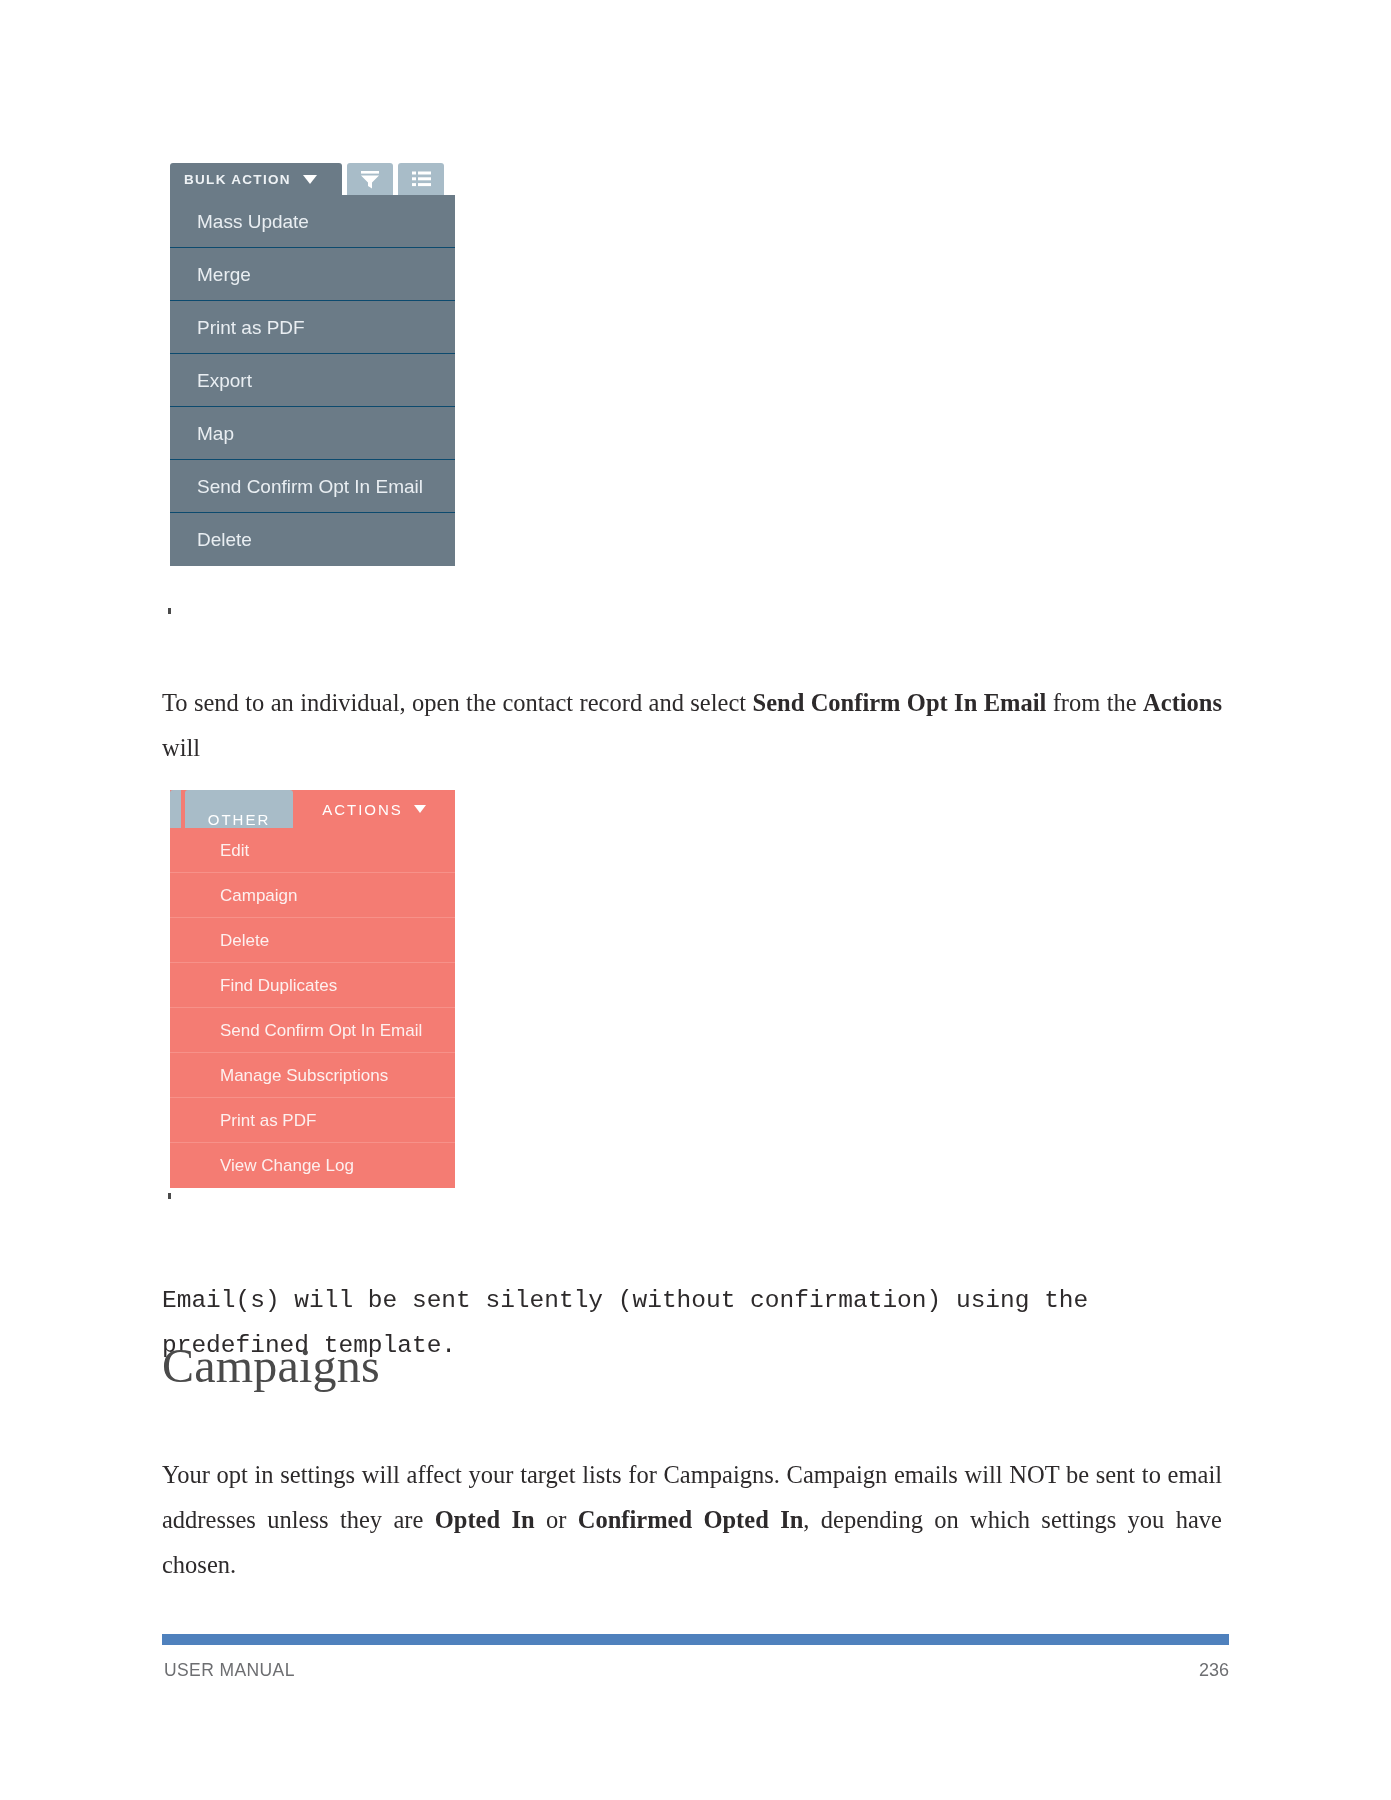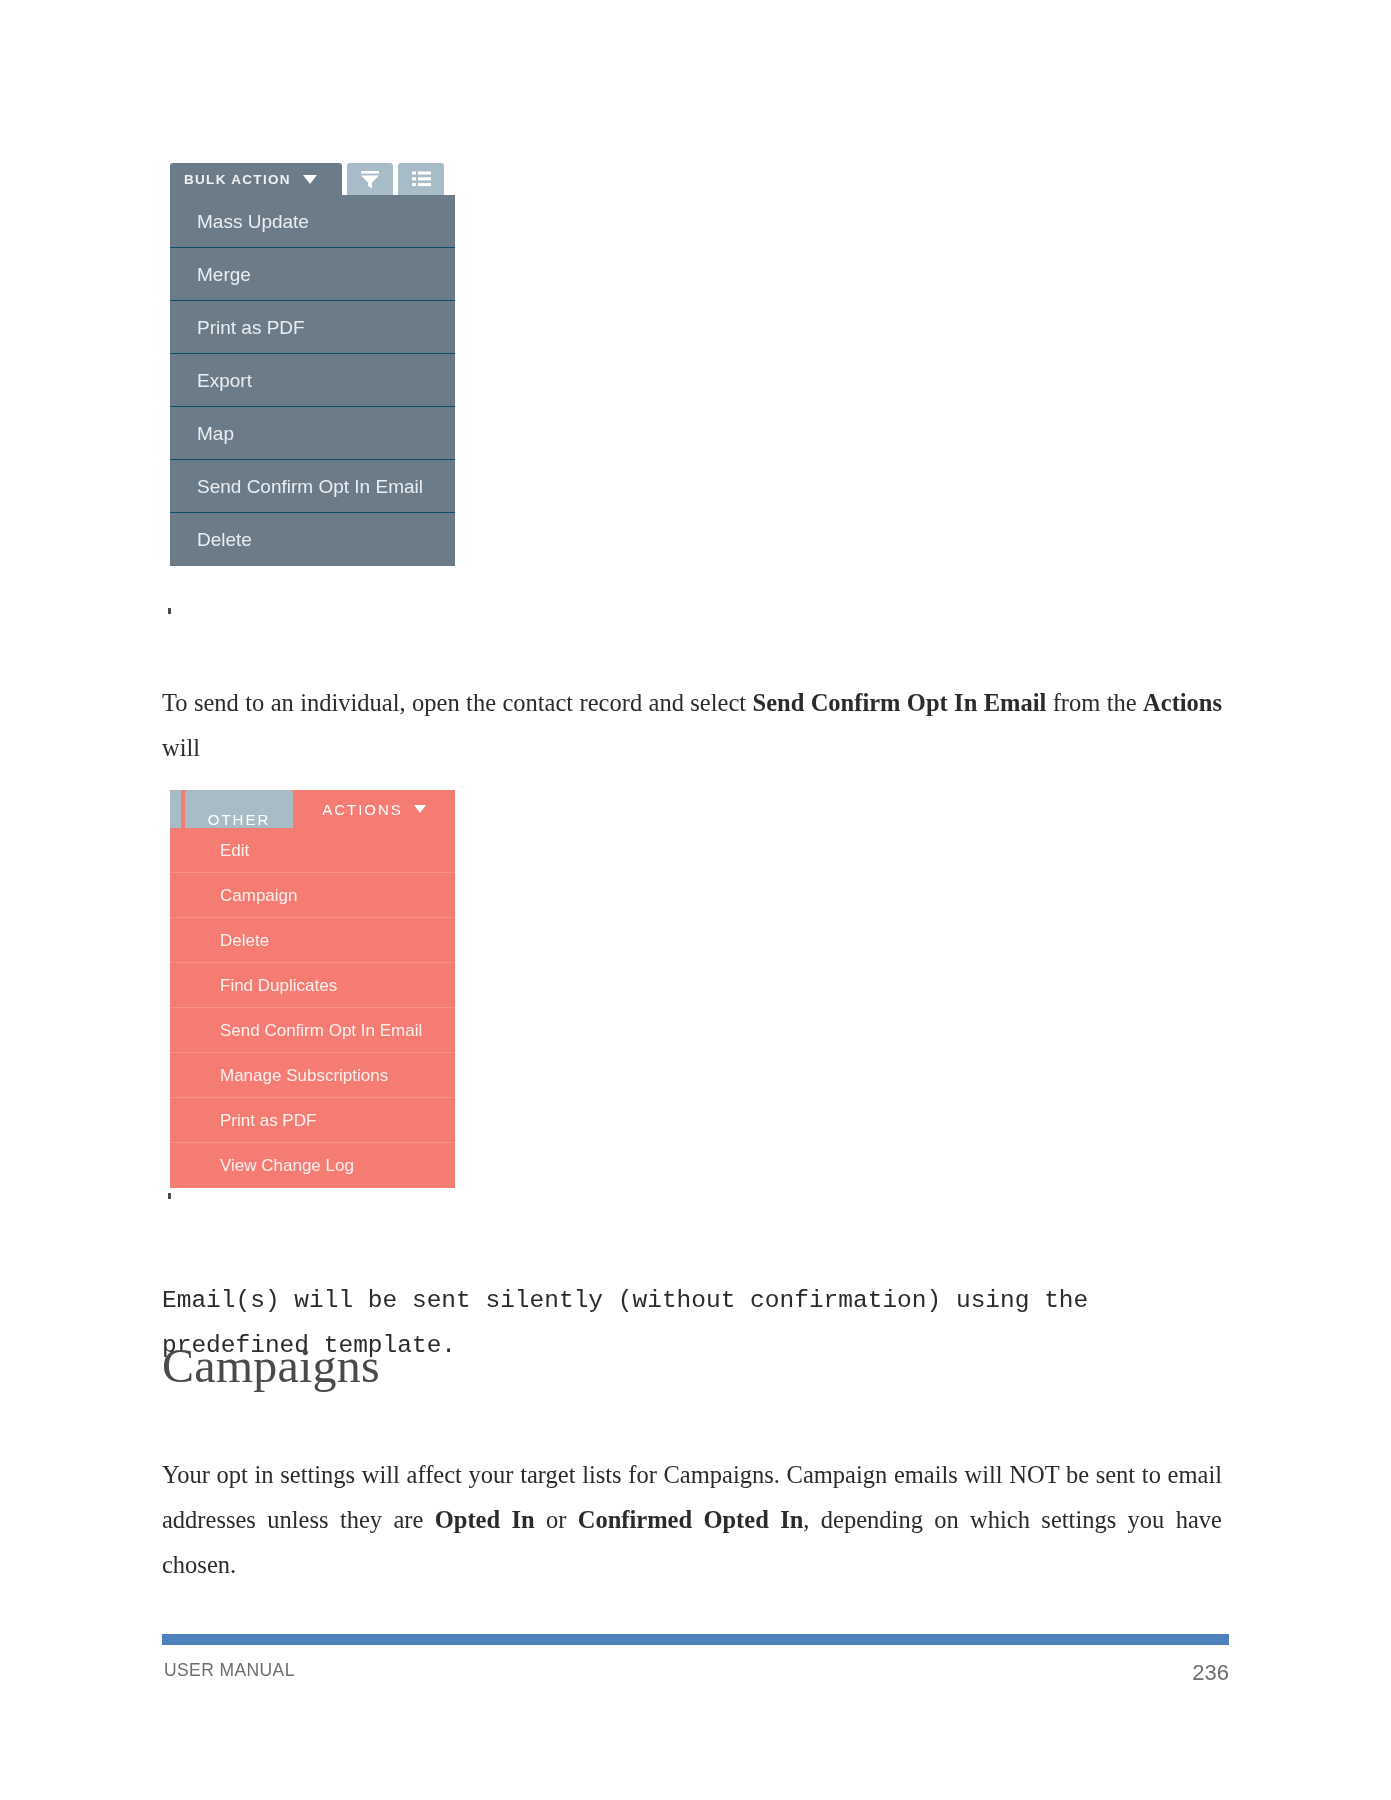--- a/index.html
+++ b/index.html
@@ -244,21 +244,21 @@
     letter-spacing: 0.4px;
     color: #6d6e71;
   }
   .footer-right {
     position: absolute;
     left: 0;
     top: 1660px;
     width: 1229px;
     text-align: right;
     font-family: "Liberation Sans", sans-serif;
-    font-size: 22px;
+    font-size: 18px;
     color: #6d6e71;
   }
 </style>
 </head>
 <body>
 
 <div class="page">
 
   <div class="figure-bulk">
 

